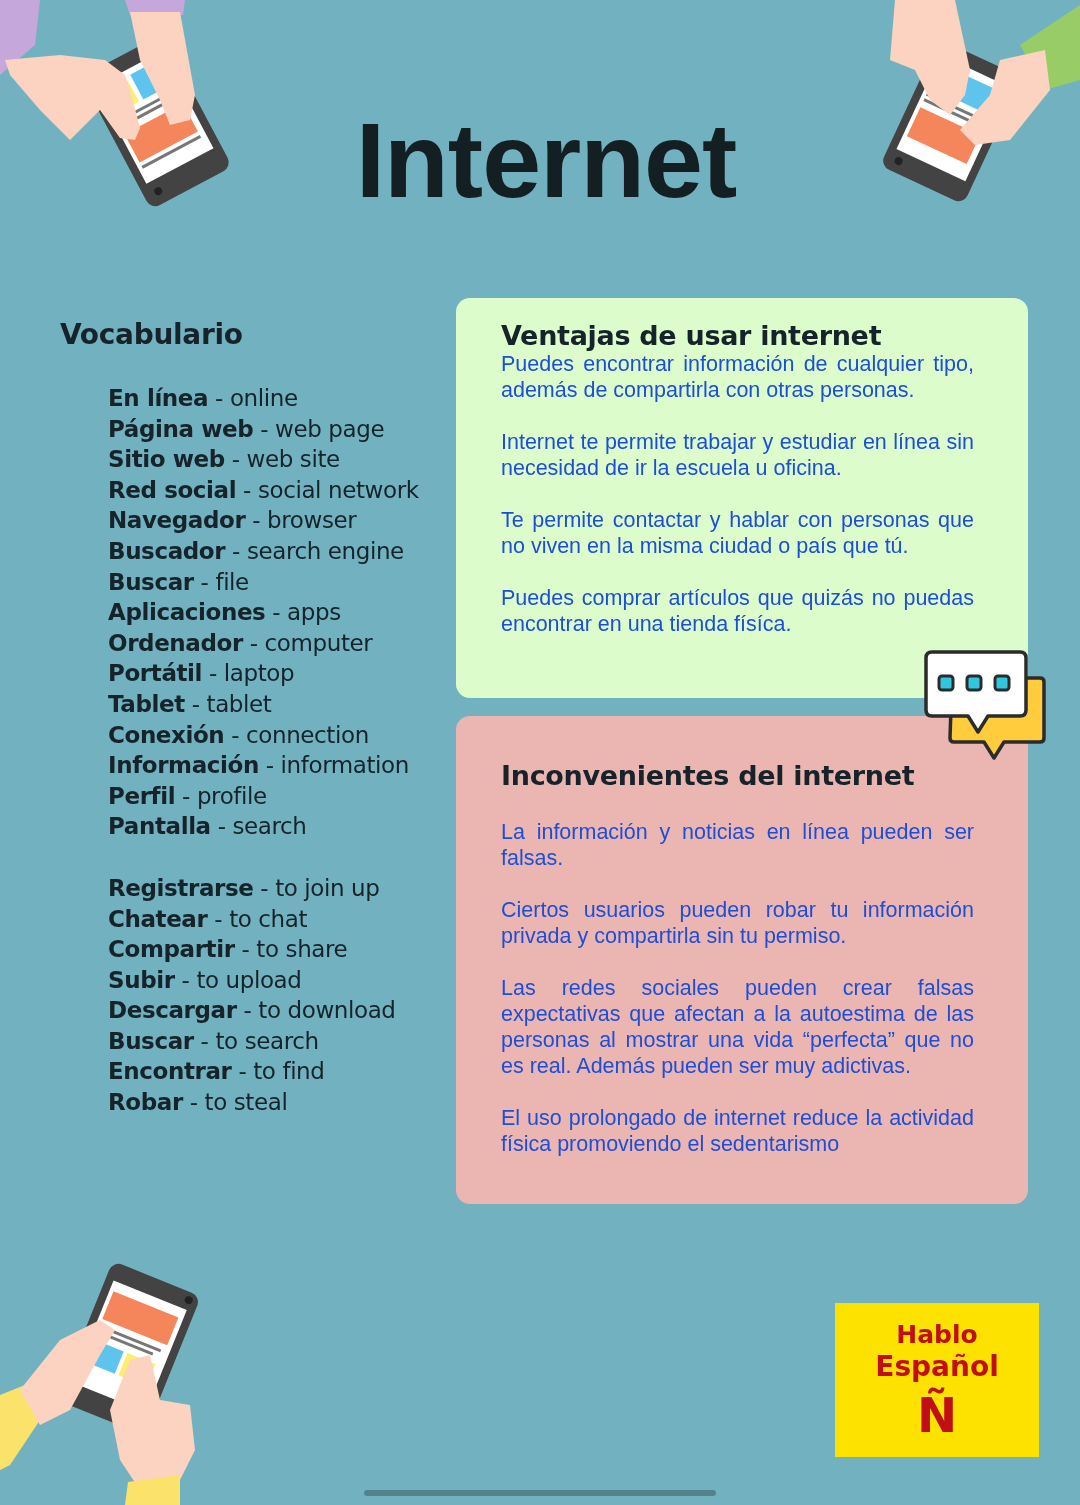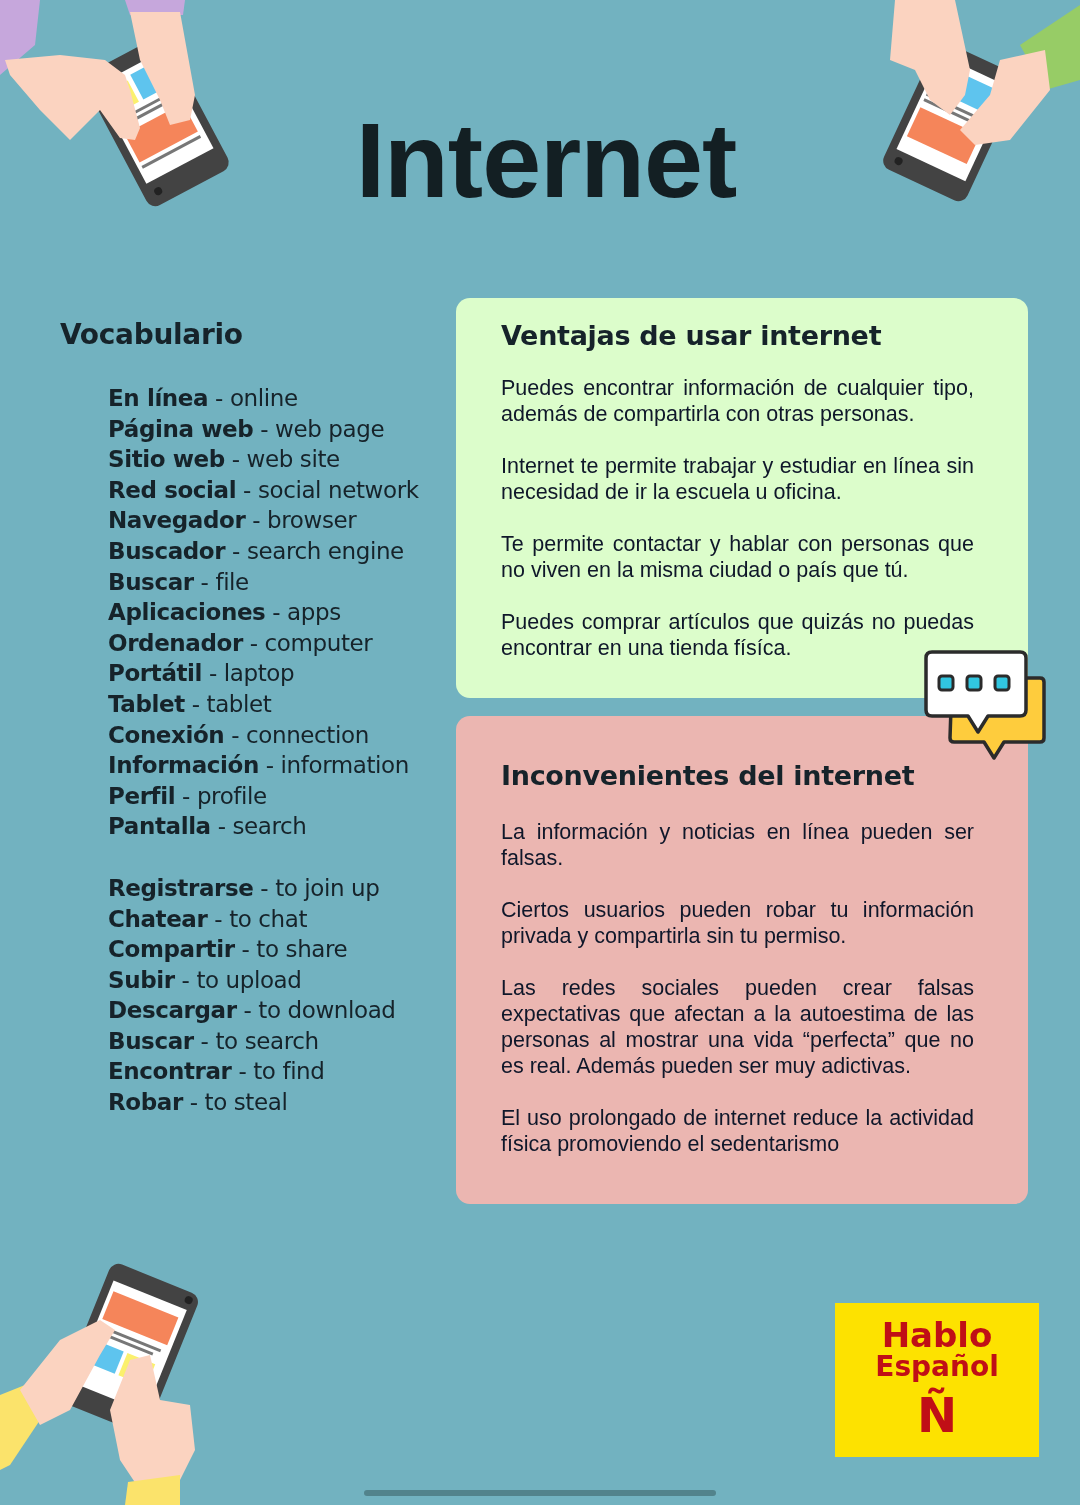--- a/index.html
+++ b/index.html
@@ -49,50 +49,49 @@
       position: absolute;
       left: 456px; width: 572px;
       border-radius: 14px;
       padding: 22px 54px 0 45px;
     }
     .card h3 {
       font-family: "DejaVu Sans", sans-serif;
       font-weight: bold;
       font-size: 27px;
       letter-spacing: -0.3px;
-      margin-bottom: 24px;
     }
     .card p {
       font-family: "Liberation Sans", sans-serif;
       font-size: 21.5px;
       line-height: 26px;
       text-align: justify;
       margin-bottom: 26px;
-      color: #0f172a;
+      color: #1d4ed8;
     }
     .card-green { top: 298px; height: 400px; background: #dcfdcb; }
     .card-red { top: 716px; height: 488px; background: #ebb6b1; padding-top: 44px; }
     .card-red h3 { margin-bottom: 28px; }
 
     .corner {
       position: absolute;
     }
     .chat-icon { position: absolute; left: 924px; top: 648px; width: 126px; height: 116px; }
     .badge {
       position: absolute;
       left: 835px; top: 1303px;
       width: 204px; height: 154px;
       background: #fde200;
       text-align: center;
       color: #c00f16;
       font-family: "DejaVu Sans", sans-serif;
       font-weight: bold;
       padding-top: 16px;
     }
-    .badge .l1 { font-size: 34px; line-height: 32px; }
+    .badge .l1 { font-size: 25px; line-height: 32px; }
     .badge .l2 { font-size: 28px; line-height: 32px; }
     .badge .l3 { font-size: 48px; line-height: 60px; margin-top: 2px; }
     .home-indicator {
       position: absolute;
       left: 364px; top: 1490px;
       width: 352px; height: 6px;
       border-radius: 3px;
       background: #52838c;
     }
   </style>

